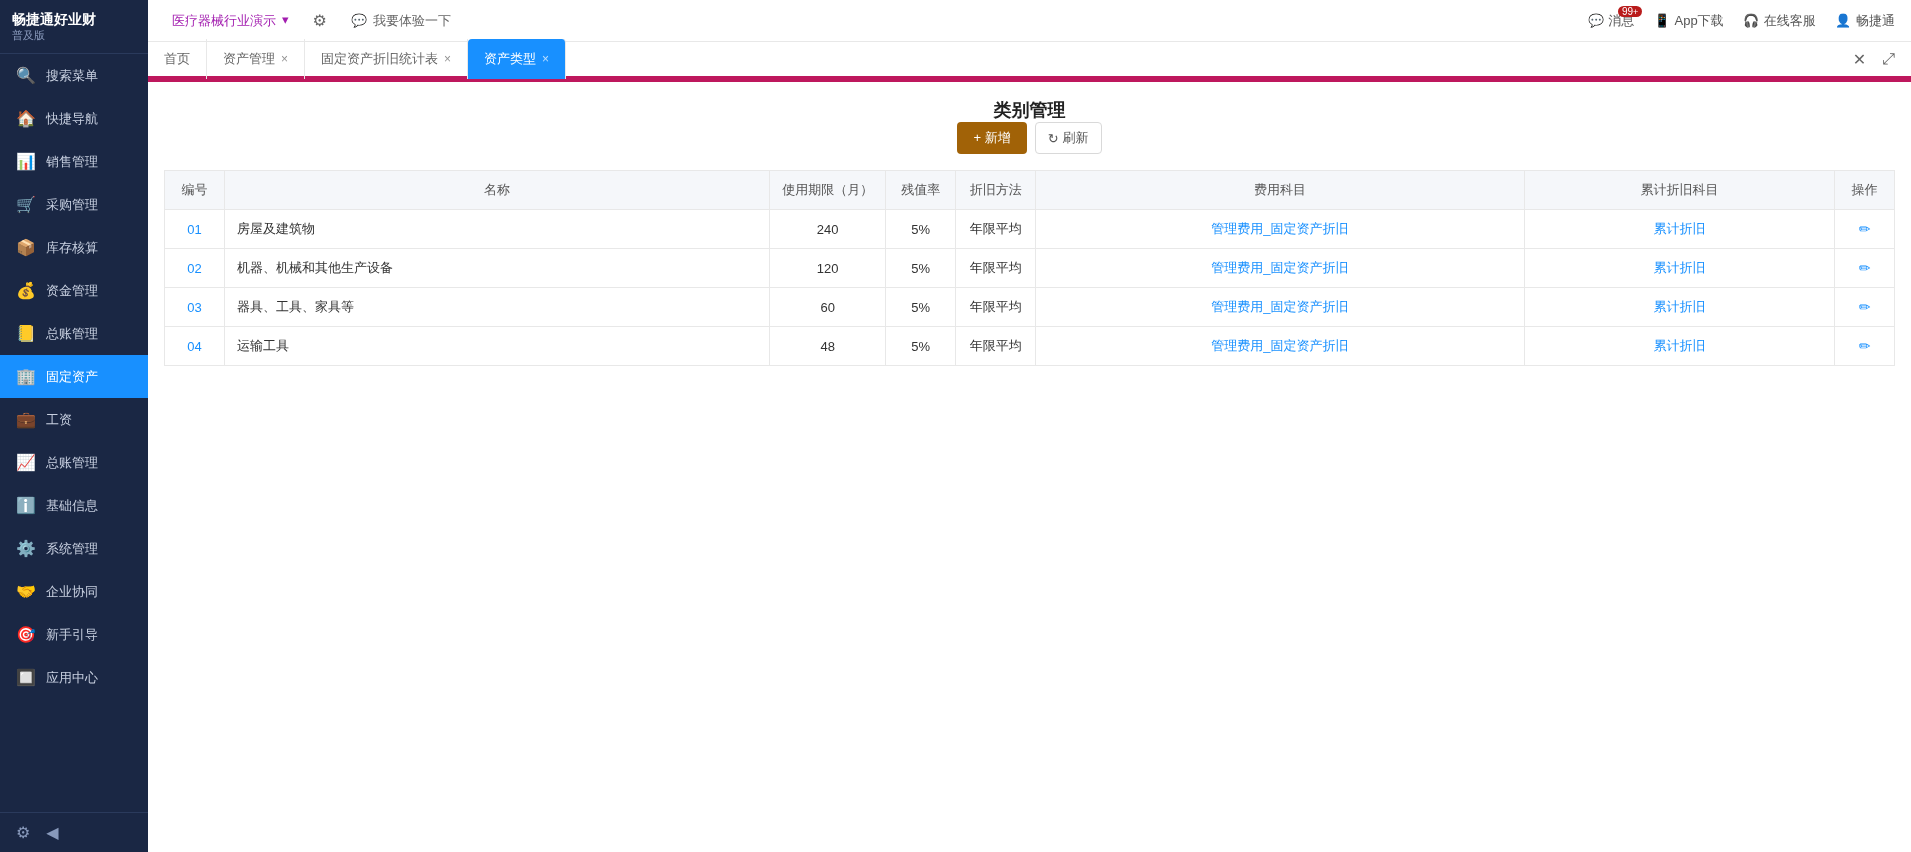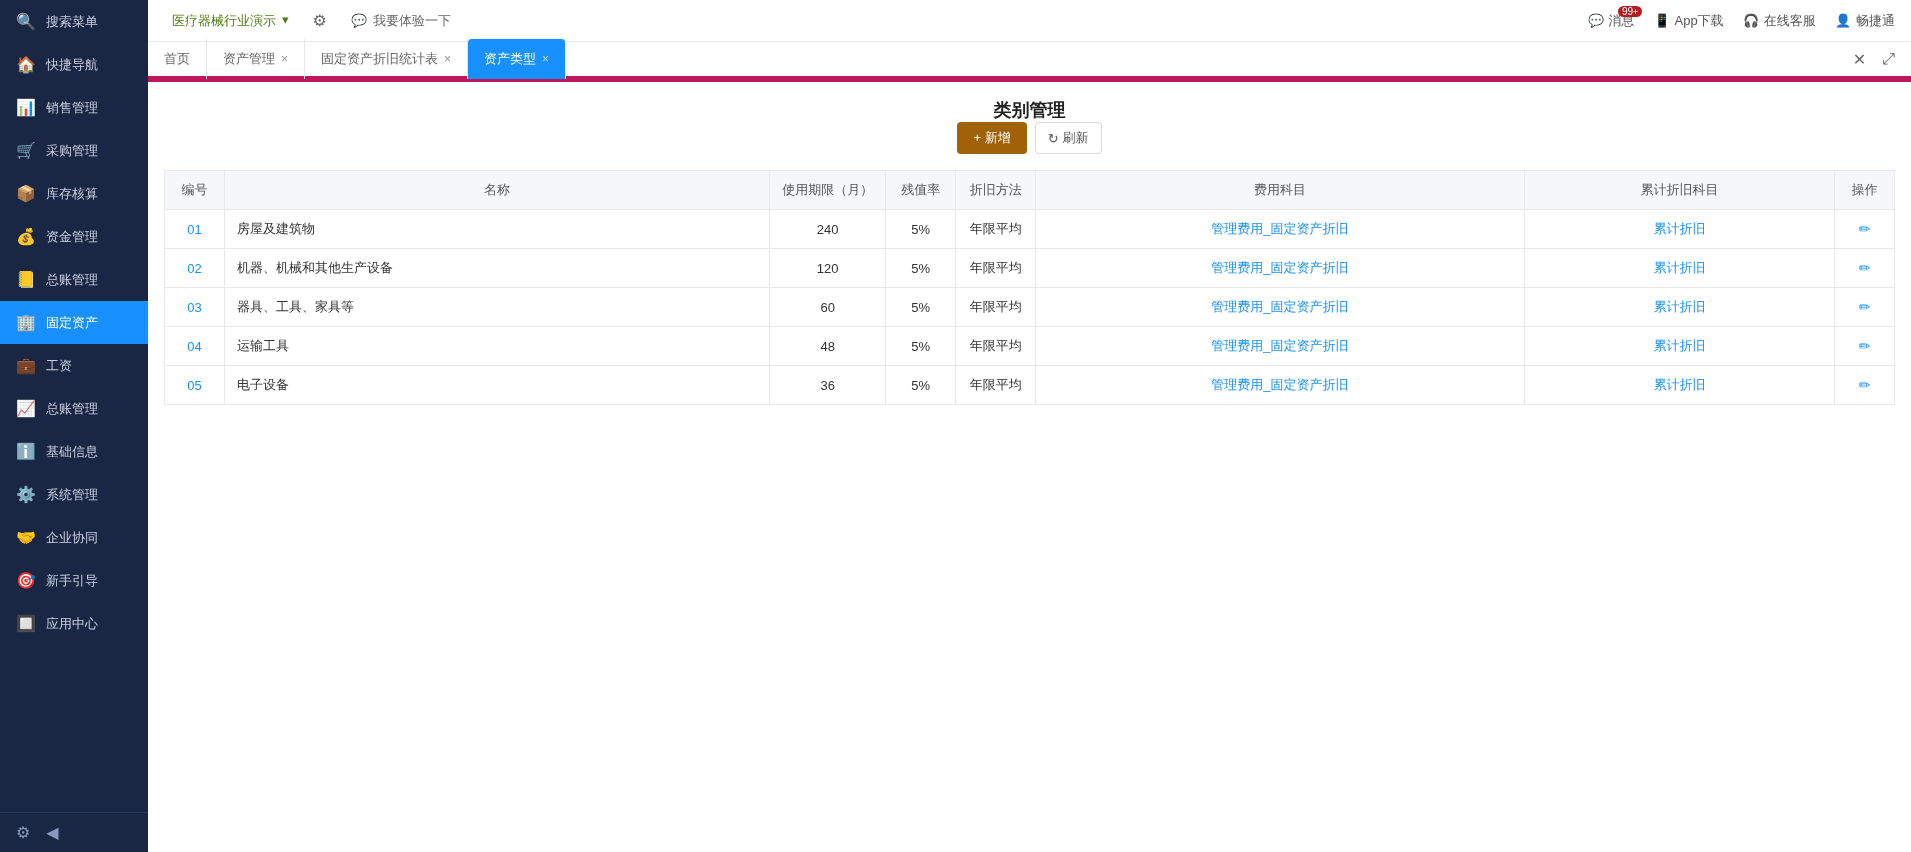--- a/index.html
+++ b/index.html
@@ -77,21 +77,21 @@
       display: flex;
       align-items: center;
       padding: 0 16px;
       border-bottom: 1px solid #e8e8e8;
       gap: 12px;
       flex-shrink: 0;
     }
     .topbar-dropdown {
       display: flex;
       gap: 6px;
-      color: #4d7c0f;
+      color: #a21caf;
       font-size: 13px;
       cursor: pointer;
       padding: 4px 8px;
       border-radius: 4px;
     }
     .topbar-gear {
       color: #666;
       cursor: pointer;
       font-size: 16px;
       padding: 4px;
@@ -272,20 +272,24 @@
       cursor: pointer;
       font-size: 14px;
     }
     .fee-subject { color: #1890ff; }
     .accum-subject { color: #1890ff; }
   </style>
 </head>
 <body>
 
 <div class="sidebar">
+  <div class="sidebar-logo">
+    <div class="sidebar-logo-title">畅捷通好业财</div>
+    <div class="sidebar-logo-sub">普及版</div>
+  </div>
   <div class="sidebar-scroll">
 
   <div class="sidebar-item">
         <span class="icon">🔍</span>
         <span>搜索菜单</span>
       </div>
       <div class="sidebar-item">
         <span class="icon">🏠</span>
         <span>快捷导航</span>
       </div>
@@ -464,26 +468,16 @@
           <tr>
             <td class="code-col">04</td>
             <td class="name-col">运输工具</td>
             <td>48</td>
             <td>5%</td>
             <td>年限平均</td>
             <td class="fee-subject">管理费用_固定资产折旧</td>
             <td class="accum-subject">累计折旧</td>
             <td><span class="edit-icon">✏</span></td>
           </tr>
-          <tr>
-            <td class="code-col">05</td>
-            <td class="name-col">电子设备</td>
-            <td>36</td>
-            <td>5%</td>
-            <td>年限平均</td>
-            <td class="fee-subject">管理费用_固定资产折旧</td>
-            <td class="accum-subject">累计折旧</td>
-            <td><span class="edit-icon">✏</span></td>
-          </tr>
         </tbody>
     </table>
   </div>
 </div>
 
 </body></html>

